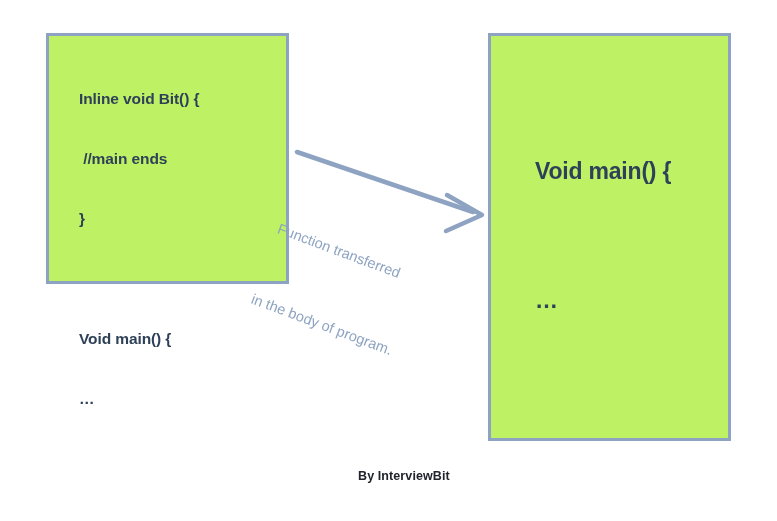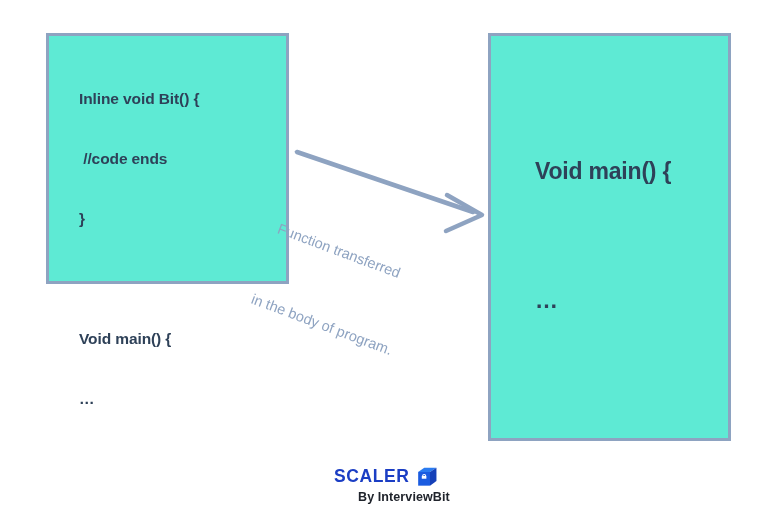--- a/index.html
+++ b/index.html
@@ -18,21 +18,21 @@
 
   .canvas {
     position: absolute;
     inset: 0;
   }
 
   
   .code-box {
     position: absolute;
     box-sizing: border-box;
-    background: #5eead4;
+    background: #bef264;
     border: 3px solid #8ea3c1;
     color: #2e4158;
     font-weight: bold;
     white-space: pre;
   }
 
   #box-left {
     left: 46px;
     top: 33px;
     width: 243px;
@@ -129,21 +129,21 @@
   }
 </style>
 </head>
 <body>
 
 <div class="canvas">
 
   <div class="code-box" id="box-left">
     <div class="left-code">
       <span class="ln">Inline void Bit() {</span>
-      <span class="ln"> //code ends</span>
+      <span class="ln"> //main ends</span>
       <span class="ln">}</span>
       <span class="blank"></span>
       <span class="ln">Void main() {</span>
       <span class="ln">…</span>
       
       
       
     </div>
   </div>
 
@@ -164,26 +164,16 @@
     <line x1="297" y1="152" x2="473" y2="212" stroke="#8ea3c1" stroke-width="4.5" stroke-linecap="round"></line>
     <polyline points="447,195 482,215 446,231" fill="none" stroke="#8ea3c1" stroke-width="4.5" stroke-linecap="round" stroke-linejoin="round"></polyline>
   </svg>
 
   <div id="arrow-label">
     <span class="ln">Function transferred</span>
     <span class="ln">in the body of program.</span>
   </div>
 
   <div id="logo">
-    <div class="logo-row">
-      <span class="logo-word">SCALER</span>
-      <svg class="logo-mark" viewBox="0 0 22 21" xmlns="http://www.w3.org/2000/svg">
-        <path d="M1.2 5.2 L13.6 5.2 L13.6 19.6 L1.2 19.6 Z" fill="#1b5ce0"></path>
-        <path d="M1.2 5.2 L7.6 0.9 L20.4 0.9 L13.6 5.2 Z" fill="#2a7bf0"></path>
-        <path d="M13.6 5.2 L20.4 0.9 L20.4 14.8 L13.6 19.6 Z" fill="#1540b8"></path>
-        <path d="M5.0 9.4 L9.8 9.4 L9.8 12.3 L5.0 12.3 Z" fill="#ffffff"></path>
-        <path d="M5.9 9.4 a1.6 1.6 0 0 1 3.2 0" fill="none" stroke="#ffffff" stroke-width="1.1"></path>
-      </svg>
-    </div>
     <div class="logo-sub">By InterviewBit</div>
   </div>
 
 </div>
 
 </body></html>

